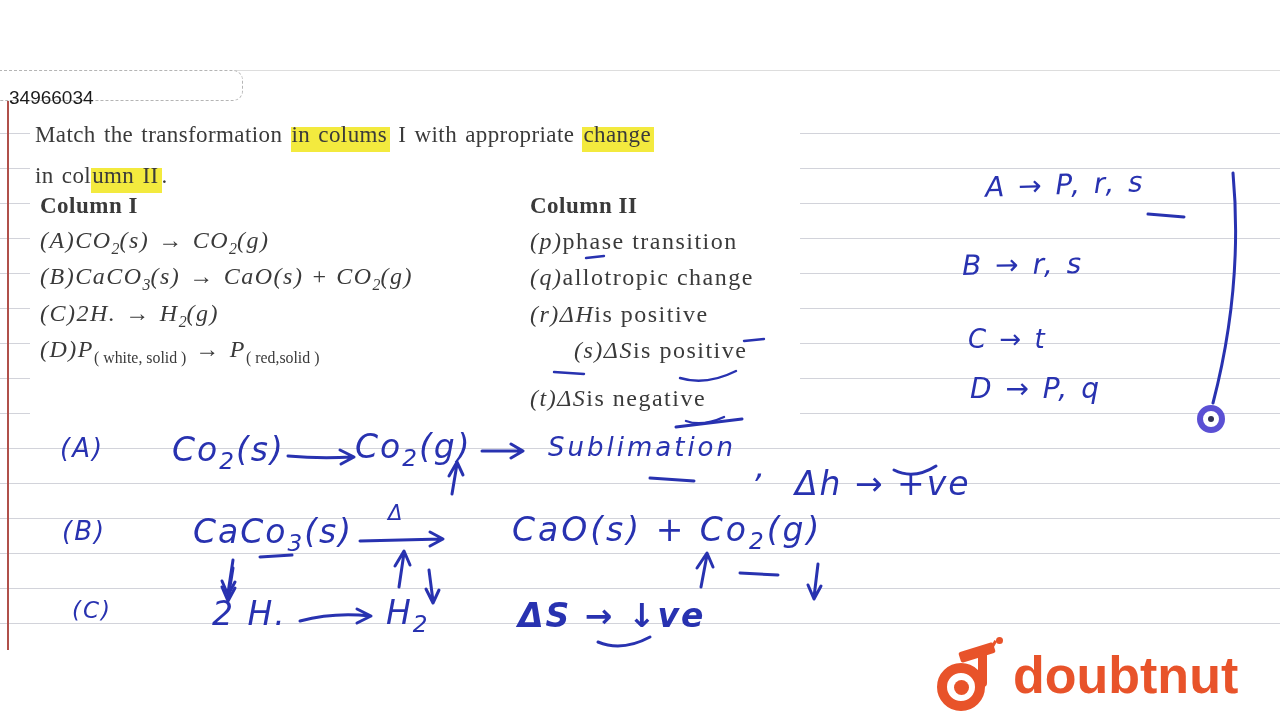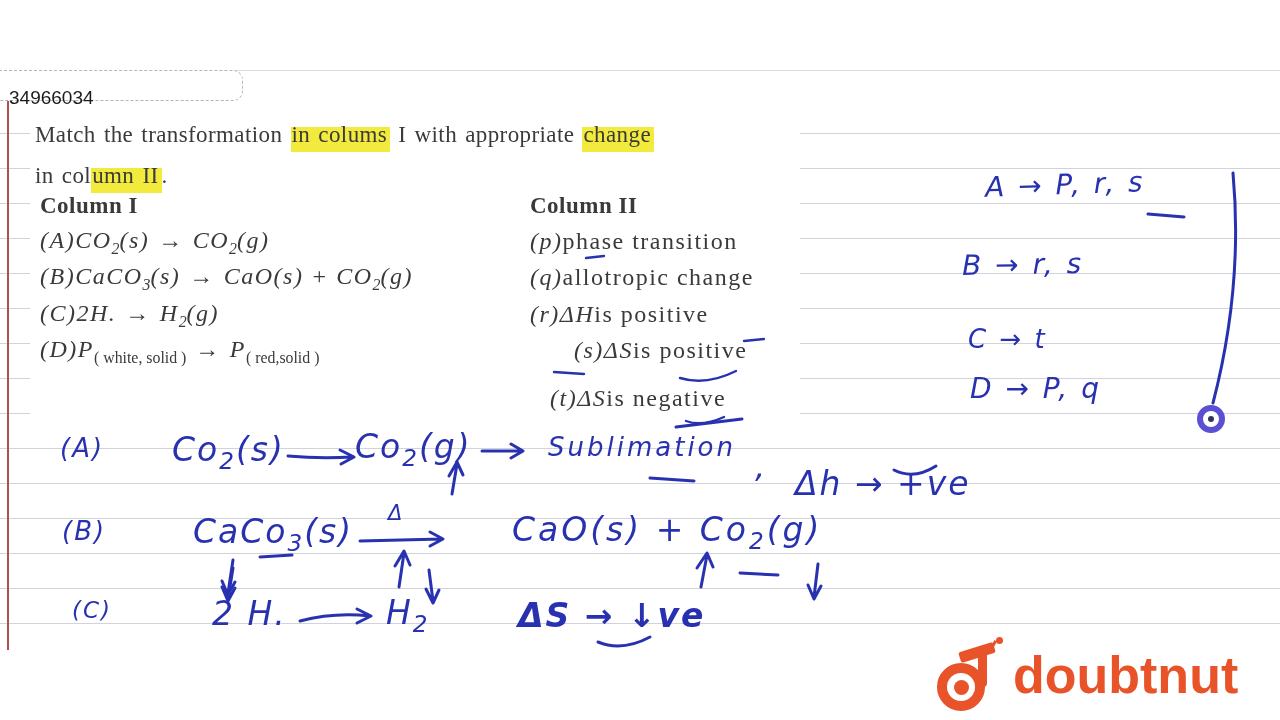--- a/index.html
+++ b/index.html
@@ -106,21 +106,21 @@
 </div>
 <div class="abs math" style="left:530px;top:264px;">
   <span>(q)</span><span class="rm">allotropic change</span>
 </div>
 <div class="abs math" style="left:530px;top:301px;">
   <span>(r)</span><span>ΔH</span><span class="rm">is positive</span>
 </div>
 <div class="abs math" style="left:530px;top:337px;margin-left:44px;">
   <span>(s)</span><span>ΔS</span><span class="rm">is positive</span>
 </div>
-<div class="abs math" style="left:530px;top:385px;margin-left:20px;">
+<div class="abs math" style="left:530px;top:385px;">
   <span>(t)</span><span>ΔS</span><span class="rm">is negative</span>
 </div>
 
 <div class="hw ans" style="left:985px;top:168px;transform:rotate(-2deg);">A → P, r, s</div>
 <div class="hw ans" style="left:962px;top:248px;transform:rotate(-1deg);">B → r, s</div>
 <div class="hw ans" style="left:968px;top:324px;font-size:26px;">C → t</div>
 <div class="hw ans" style="left:970px;top:372px;">D → P, q</div>
 
 <div class="hw work" style="left:60px;top:433px;font-size:26px;">(A)</div>
 <div class="hw work" style="left:172px;top:430px;"><span>Co</span><sub>2</sub><span>(s)</span></div>

